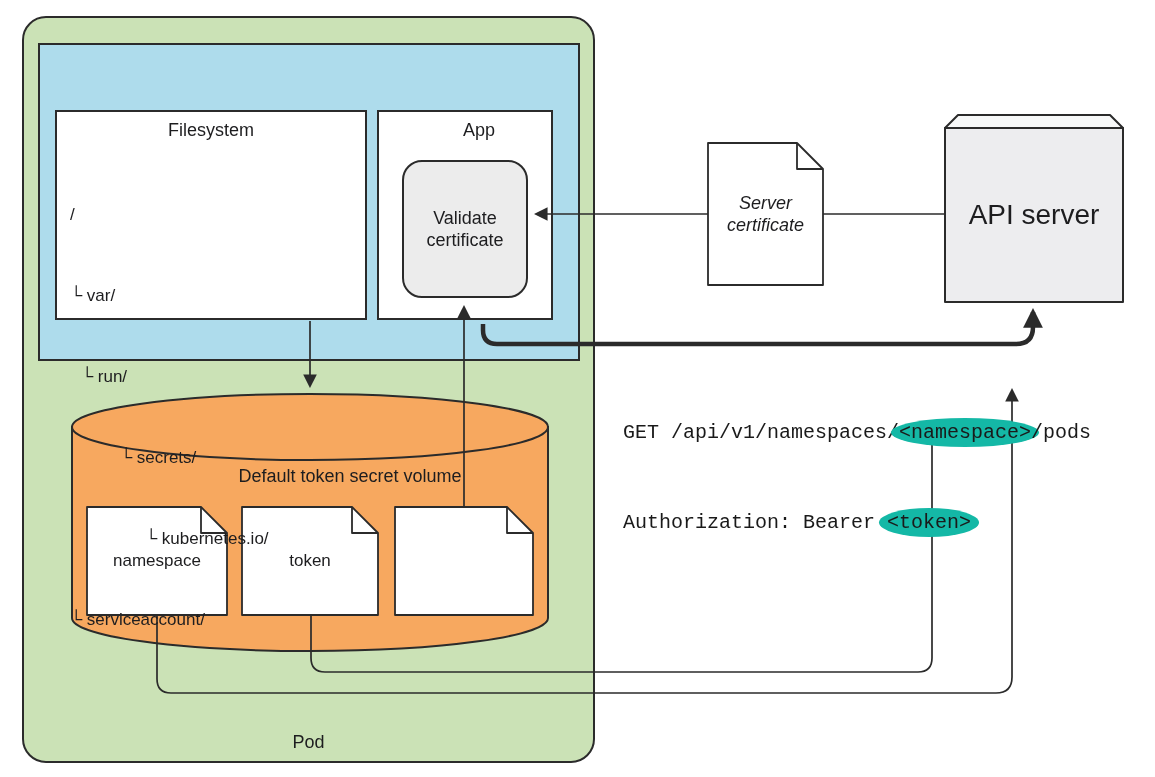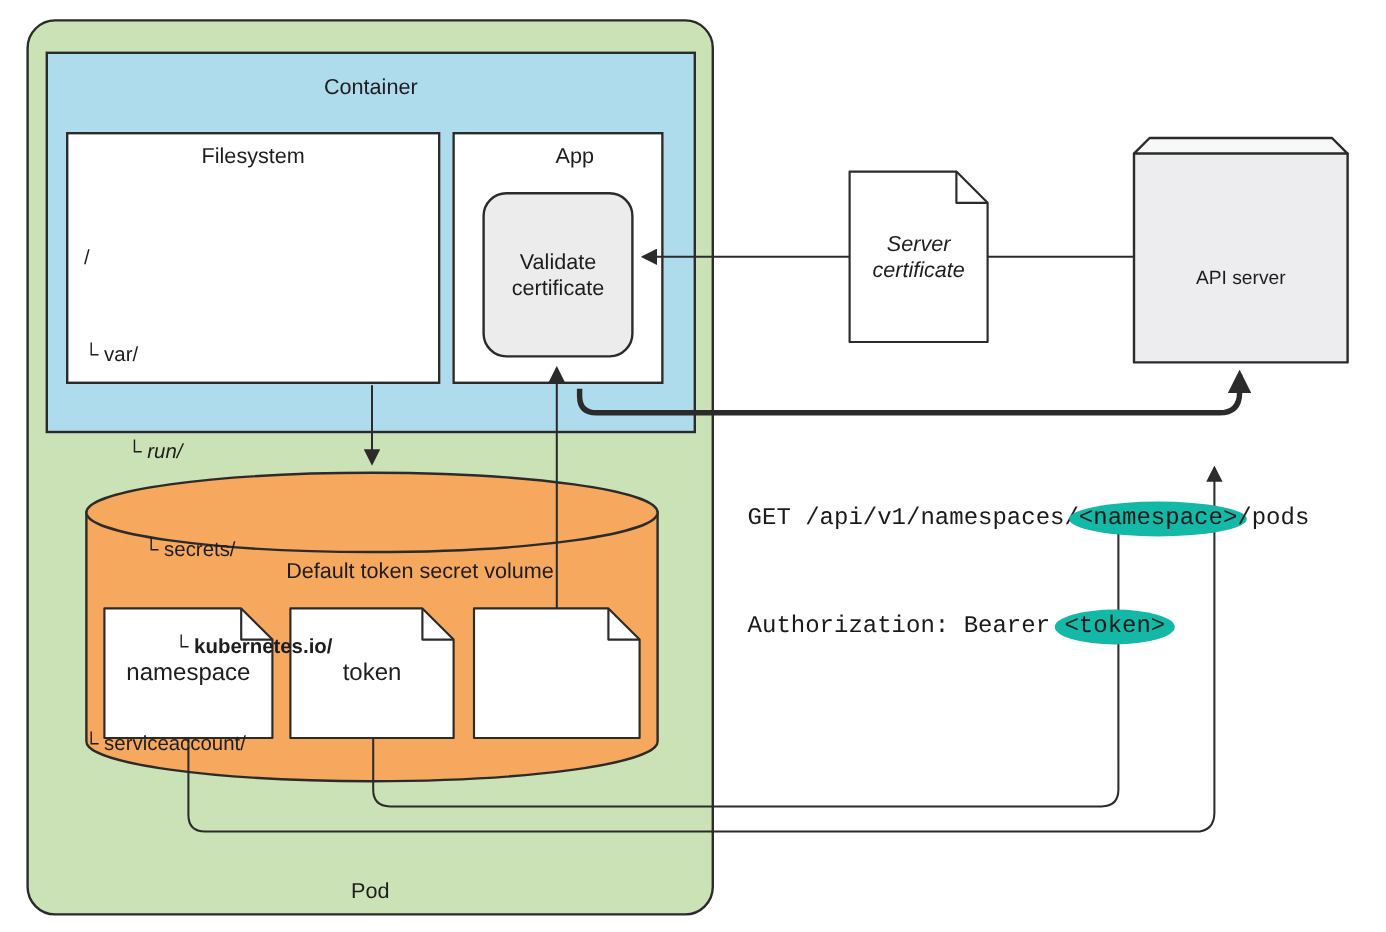--- a/index.html
+++ b/index.html
@@ -30,31 +30,31 @@
   svg.overlay{position:absolute;left:0;top:0;z-index:5;}
   
   .label{position:absolute;z-index:9;font-size:18px;line-height:22px;text-align:center;}
   .flexcenter{display:flex;align-items:center;justify-content:center;}
   .container-label{left:38px;top:61px;width:542px;}
   .fs-title{left:55px;top:119px;width:312px;}
   .app-title{left:377px;top:119px;width:204px;}
   .validate-label{left:402px;top:160px;width:126px;height:138px;padding:0 14px;box-sizing:border-box;}
   .volume-title{left:72px;top:465px;width:556px;}
   .pod-label{left:22px;top:731px;width:573px;}
-  .doclabel{font-size:20px;}
+  .doclabel{font-size:17px;}
   .doc-namespace{left:87px;top:507px;width:140px;height:108px;}
   .doc-token{left:242px;top:507px;width:136px;height:108px;}
   .doc-cacrt{left:395px;top:507px;width:138px;height:108px;}
   .servercert-label{left:708px;top:143px;width:115px;height:142px;font-style:italic;}
-  .apiserver-label{left:945px;top:128px;width:178px;height:174px;font-size:16px;margin-top:18px;}
+  .apiserver-label{left:945px;top:128px;width:178px;height:174px;font-size:28px;}
   
   .tree{position:absolute;left:70px;top:147px;z-index:9;font-size:17px;line-height:27px;white-space:pre;}
-  .tree .t2{margin-left:36px;font-style:italic;}
+  .tree .t2{margin-left:11px;}
   .tree .t3{margin-left:50px;}
-  .tree .t4{margin-left:75px;font-weight:bold;}
+  .tree .t4{margin-left:75px;}
   .tree .t5{}
   
   .request{
     position:absolute;left:623px;top:358px;z-index:9;
     font-family:"Liberation Mono","DejaVu Sans Mono",monospace;
     font-size:20px;line-height:30px;white-space:pre;color:#1a1a1a;
   }
   .hl{
     background:#14b8a6;border-radius:50%;
     padding:3px 8px;margin:0 -8px;
@@ -119,21 +119,20 @@
 
     <path d="M464,507 L464,307" fill="none" stroke="#2b2b2b" stroke-width="1.7" marker-end="url(#arr)"></path>
 
     <path d="M483,324 L483,330 Q483,344 497,344 L1016,344 Q1033,344 1033,327 L1033,312" fill="none" stroke="#2b2b2b" stroke-width="4.5" stroke-linecap="butt" marker-end="url(#arrThick)"></path>
 
     <path d="M311,615 L311,658 Q311,672 325,672 L918,672 Q932,672 932,658 L932,425" fill="none" stroke="#2b2b2b" stroke-width="1.7" marker-end="url(#arr)"></path>
 
     <path d="M157,615 L157,679 Q157,693 171,693 L996,693 Q1012,693 1012,677 L1012,390" fill="none" stroke="#2b2b2b" stroke-width="1.7" marker-end="url(#arr)"></path>
   </svg>
 
-  <div class="label container-label">Container</div>
   <div class="label fs-title">Filesystem</div>
 
   <div class="tree">
     <div class="t0">/</div>
     <div class="t1">└ var/</div>
     <div class="t2">└ run/</div>
     <div class="t3">└ secrets/</div>
     <div class="t4">└ kubernetes.io/</div>
     <div class="t5">└ serviceaccount/</div>
   </div>

